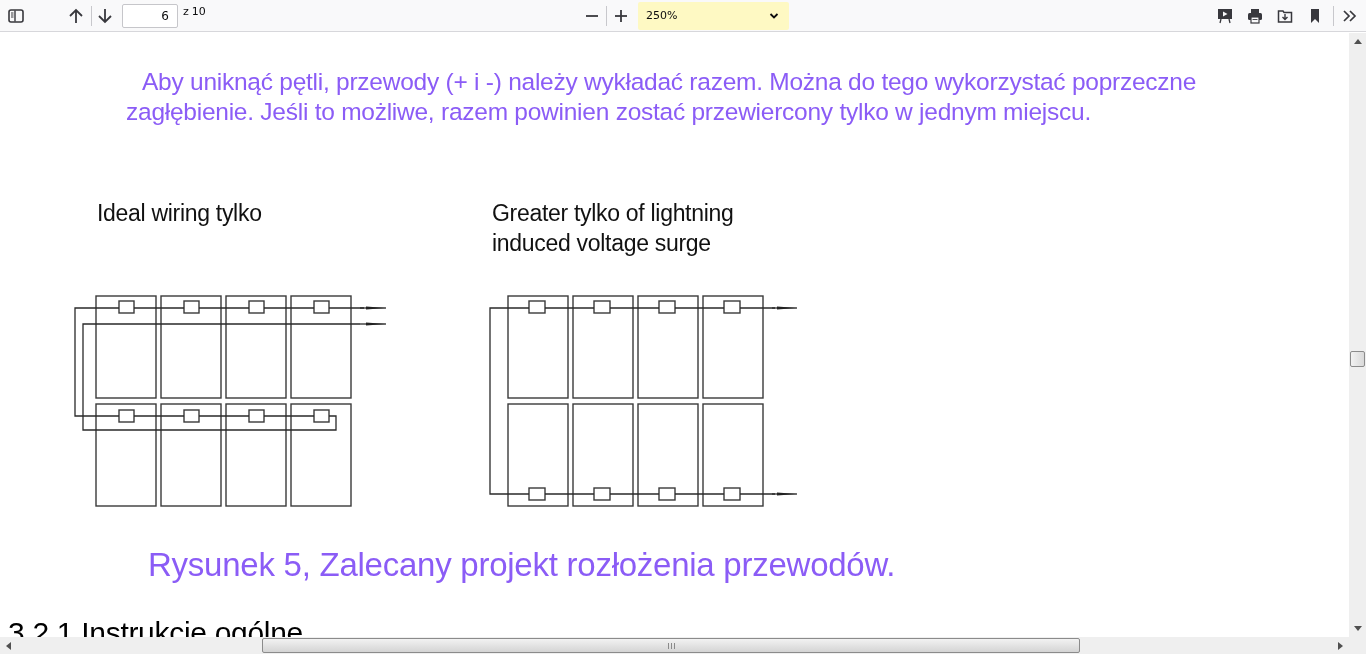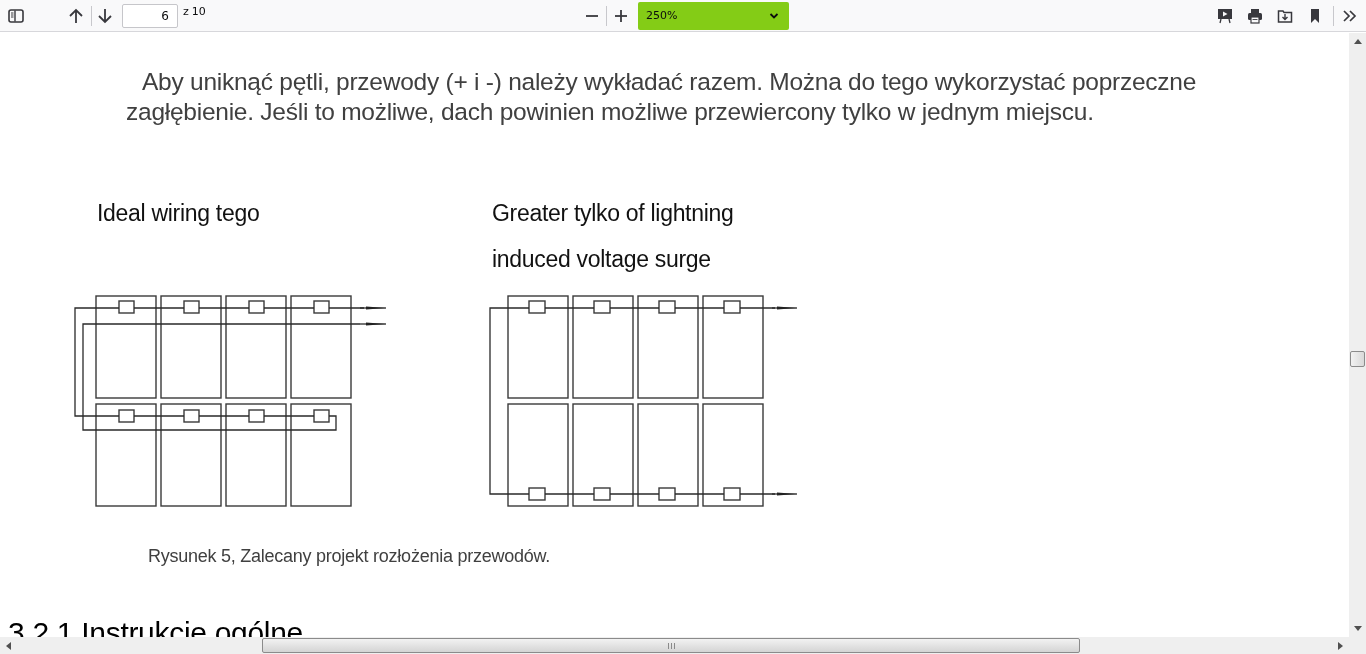--- a/index.html
+++ b/index.html
@@ -24,38 +24,38 @@
       border: 1px solid #c6c6ca; border-radius: 2px; background: #fff;
       font-family: "DejaVu Sans", sans-serif; font-size: 12px; color: #0c0c0d;
       text-align: right; padding-right: 8px; line-height: 22px;
     }
     .page-count {
       position: absolute; left: 183px; top: 5px;
       font-size: 11px; color: #0c0c0d; letter-spacing: -0.2px;
     }
     .zoom-select {
       position: absolute; left: 638px; top: 2px; width: 151px; height: 28px;
-      background: #84cc16; border-radius: 2px;
+      background: #fef9c3; border-radius: 2px;
       font-size: 11px; color: #0c0c0d; line-height: 28px; padding-left: 8px;
       cursor: pointer;
     }
     .zoom-select .chev { position: absolute; right: 10px; top: 0; }
 
     
     .viewport {
       position: absolute; left: 0; top: 33px; width: 1349px; height: 604px;
       overflow: hidden; background: #fff;
     }
     .doc-text {
       position: absolute; font-family: "Liberation Sans", sans-serif;
-      color: #404040; white-space: nowrap;
+      color: #8b5cf6; white-space: nowrap;
     }
     .para { font-size: 24.5px; letter-spacing: -0.25px; }
     .fig-label { font-size: 23px; color: #111; letter-spacing: -0.3px; }
-    .caption { font-size: 18px; letter-spacing: -0.25px; }
+    .caption { font-size: 33px; letter-spacing: -0.25px; }
     .heading { font-size: 30px; font-weight: normal; color: #000; letter-spacing: -0.3px; }
 
     .diagram { position: absolute; }
 
     
     .vscroll {
       position: absolute; left: 1349px; top: 33px; width: 17px; height: 604px;
       background: #efefef;
     }
     .vscroll .arrow-up, .vscroll .arrow-down {
@@ -170,25 +170,25 @@
   <div class="tb-sep" style="left:1333px;"></div>
   <div class="tb-btn" style="left:1338px;">
     <svg width="16" height="14" viewBox="0 0 16 14">
       <path d="M2 2 L7 7 L2 12 M8 2 L13 7 L8 12" fill="none" stroke="#38383d" stroke-width="1.7"></path>
     </svg>
   </div>
 </div>
 
 <div class="viewport">
   <div class="doc-text para" style="left:142px; top:35px;">Aby uniknąć pętli, przewody (+ i -) należy wykładać razem. Można do tego wykorzystać poprzeczne</div>
-  <div class="doc-text para" style="left:126px; top:65px;">zagłębienie. Jeśli to możliwe, dach powinien możliwe przewiercony tylko w jednym miejscu.</div>
-
-  <div class="doc-text fig-label" style="left:97px; top:167px;">Ideal wiring tego</div>
+  <div class="doc-text para" style="left:126px; top:65px;">zagłębienie. Jeśli to możliwe, razem powinien zostać przewiercony tylko w jednym miejscu.</div>
+
+  <div class="doc-text fig-label" style="left:97px; top:167px;">Ideal wiring tylko</div>
   <div class="doc-text fig-label" style="left:492px; top:167px;">Greater tylko of lightning</div>
-  <div class="doc-text fig-label" style="left:492px; top:197px;margin-top:16px;">induced voltage surge</div>
+  <div class="doc-text fig-label" style="left:492px; top:197px;">induced voltage surge</div>
 
   <svg class="diagram" style="left:60px; top:255px;" width="340" height="225" viewBox="0 0 340 225">
     <defs>
       <marker id="arrL" markerWidth="20" markerHeight="6" refX="20" refY="3" orient="auto" markerUnits="userSpaceOnUse">
         <path d="M0 1.5 L20 3 L0 4.5 Z" fill="#222"></path>
       </marker>
     </defs>
     <g fill="none" stroke="#3a3a3a" stroke-width="1.4">
 
       <rect x="36" y="8" width="60" height="102"></rect>

